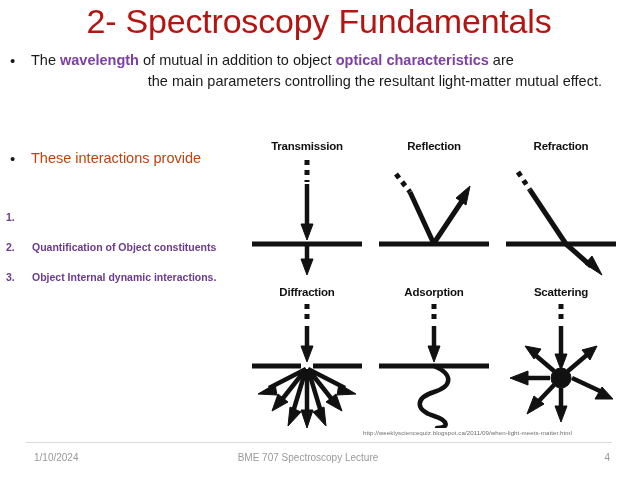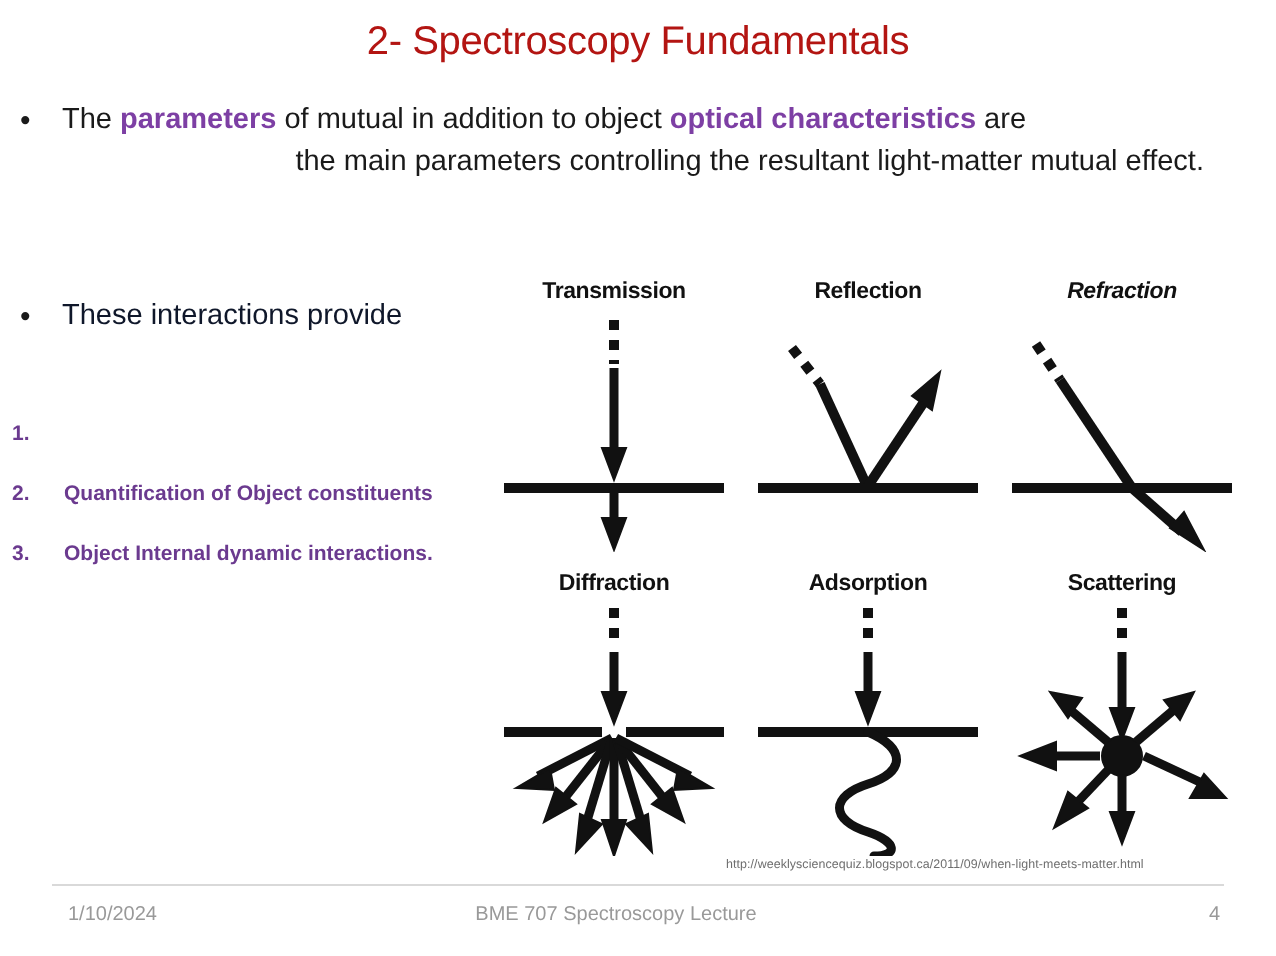--- a/index.html
+++ b/index.html
@@ -16,21 +16,21 @@
     color: #000000;
   }
 
   
   .slide-title {
     position: absolute;
     top: 2px;
     left: 0;
     width: 638px;
     text-align: center;
-    font-size: 20px;
+    font-size: 34px;
     line-height: 38px;
     font-weight: 400;
     color: #B31512;
     letter-spacing: -0.2px;
     white-space: nowrap;
   }
 
   
   .bullet1 {
     position: absolute;
@@ -70,21 +70,21 @@
     top: 148px;
     left: 10px;
     width: 235px;
     display: flex;
     align-items: flex-start;
   }
   .bullet2-text {
     flex: 1 1 auto;
     font-size: 14.5px;
     line-height: 21px;
-    color: #0f172a;
+    color: #c2410c;
   }
 
   
   .numlist {
     position: absolute;
     top: 210px;
     left: 6px;
     width: 245px;
   }
   .numitem {
@@ -187,21 +187,21 @@
   }
 </style>
 </head>
 <body>
 
 <div class="slide-title">2- Spectroscopy Fundamentals</div>
 
 <div class="bullet1">
   <span class="bullet-dot">•</span>
   <div class="bullet1-text">
-    <span>The </span><span class="hl">parameters</span><span> of mutual in addition to object </span><span class="hl">optical characteristics</span><span> are</span>
+    <span>The </span><span class="hl">wavelength</span><span> of mutual in addition to object </span><span class="hl">optical characteristics</span><span> are</span>
     <div class="line2">the main parameters controlling the resultant light-matter mutual effect.</div>
   </div>
 </div>
 
 <div class="bullet2">
   <span class="bullet-dot">•</span>
   <div class="bullet2-text">
     <div>These interactions provide</div>
   </div>
 </div>
@@ -242,21 +242,21 @@
       <g stroke="#111" fill="#111">
         <line x1="25" y1="18" x2="39" y2="36" stroke-width="5" stroke-dasharray="5,5"></line>
         <line x1="39" y1="36" x2="62" y2="86" stroke-width="5"></line>
         <line x1="8" y1="88" x2="118" y2="88" stroke-width="5"></line>
         <line x1="63" y1="87" x2="93" y2="42" stroke-width="5"></line>
         <polygon points="99,30 85,42 95,49"></polygon>
       </g>
     </svg>
   </div>
 
-  <div class="fig-cell" style="left:254px; top:0px;font-style:italic;">
+  <div class="fig-cell" style="left:254px; top:0px;">
     <div class="fig-label">Refraction</div>
     <svg class="fig-svg" width="126" height="120" viewBox="0 0 126 120">
       <g stroke="#111" fill="#111">
         <line x1="20" y1="16" x2="32" y2="34" stroke-width="5" stroke-dasharray="5,5"></line>
         <line x1="32" y1="34" x2="68" y2="88" stroke-width="5"></line>
         <line x1="8" y1="88" x2="118" y2="88" stroke-width="5"></line>
         <line x1="68" y1="88" x2="93" y2="110" stroke-width="5"></line>
         <polygon points="104,119 87,108 94,100"></polygon>
       </g>
     </svg>

